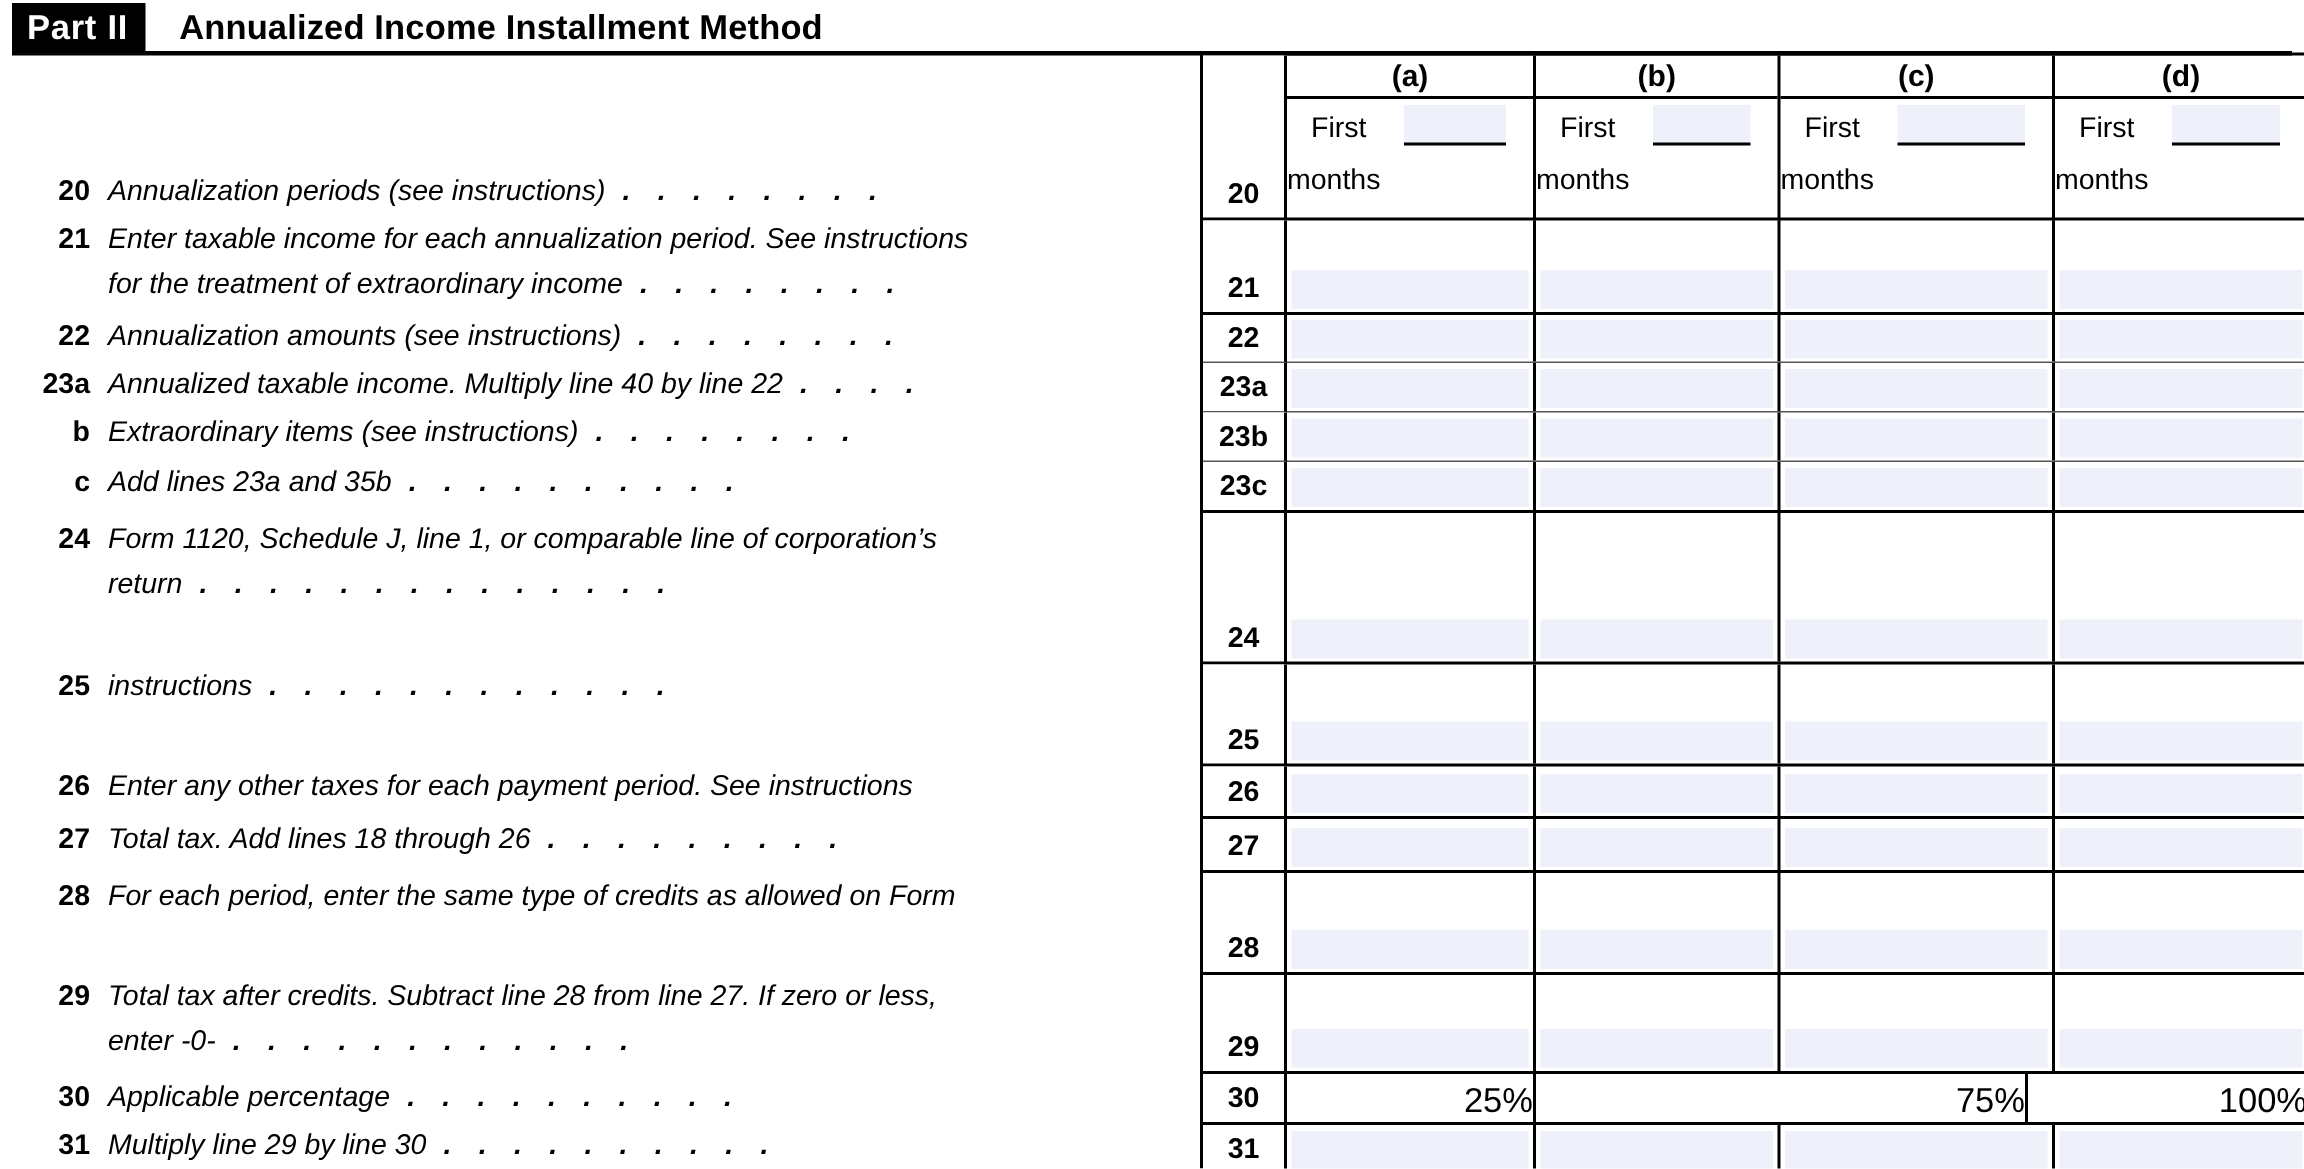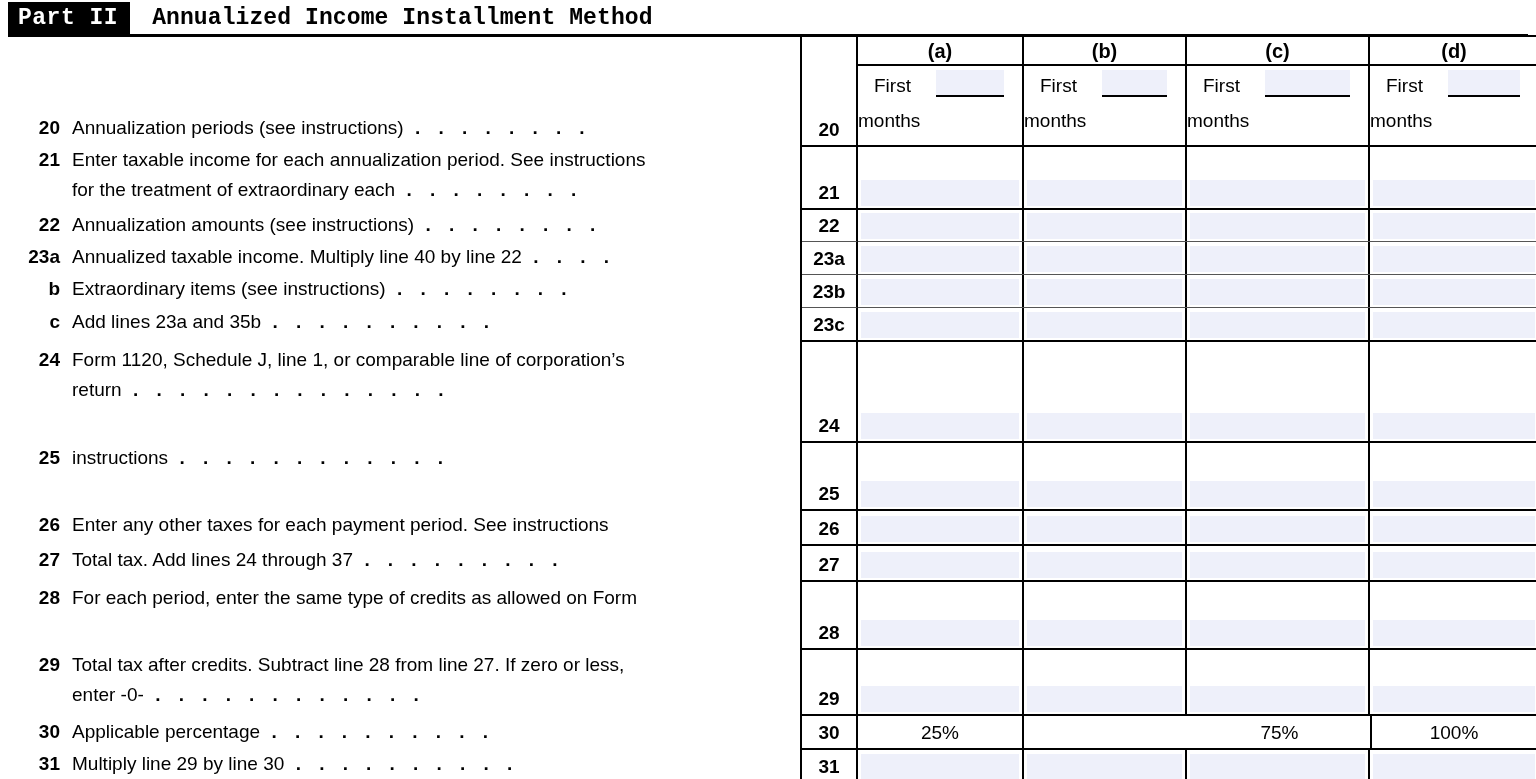--- a/index.html
+++ b/index.html
@@ -19,21 +19,20 @@
   
   #part-header {
     position: absolute;
     left: 8px;
     top: 2px;
     width: 1520px;
     height: 32px;
     border-bottom: 3px solid #000;
     display: flex;
     align-items: stretch;
-    font-family: Liberation Mono, monospace;
   }
   #part-badge {
     background: #000000;
     color: #ffffff;
     font-size: 23px;
     font-weight: bold;
     letter-spacing: 0.5px;
     padding: 0 12px 0 10px;
     display: flex;
     align-items: center;
@@ -81,21 +80,21 @@
     font-weight: bold;
     box-sizing: border-box;
     line-height: 30px;
   }
   .ltext {
     font-size: 19px;
     line-height: 30px;
     flex: 1;
     padding-right: 4px;
   }
-  .ltext p { margin: 0; }
+  .ltext p { margin: 0; font-style: italic; }
   .just { text-align: justify; text-align-last: left; }
   .leaders {
     letter-spacing: 0.34em;
     font-weight: bold;
     padding-left: 0.6em;
     white-space: nowrap;
   }
 
   
   #grid {
@@ -150,22 +149,22 @@
     left: 3px;
     right: 3px;
     bottom: 2px;
     height: 26px;
     background: #eef0fa;
   }
   .cellval {
     position: absolute;
     left: 0; right: 0;
     bottom: 1px;
-    text-align: center;
-    font-size: 19px;
+    text-align: right;
+    font-size: 23px;
     line-height: 28px;
   }
 
   
   #colhead {
     position: absolute;
     left: 56px;
     right: 0;
     top: 0;
     height: 110px;
@@ -227,21 +226,21 @@
       <div class="line" style="top: 78px;">
         <div class="lineno">20</div>
         <div class="ltext">
           <p><span>Annualization periods (see instructions)</span><span class="leaders">.  .  .  .  .  .  .  .</span></p>
         </div>
       </div>
       <div class="line" style="top: 110px;">
         <div class="lineno">21</div>
         <div class="ltext">
           <p class="just"><span>Enter taxable income for each annualization period. See instructions</span></p>
-          <p><span>for the treatment of extraordinary each</span><span class="leaders">.  .  .  .  .  .  .  .</span></p>
+          <p><span>for the treatment of extraordinary income</span><span class="leaders">.  .  .  .  .  .  .  .</span></p>
         </div>
       </div>
       <div class="line" style="top: 175px;">
         <div class="lineno">22</div>
         <div class="ltext">
           <p><span>Annualization amounts (see instructions)</span><span class="leaders">.  .  .  .  .  .  .  .</span></p>
         </div>
       </div>
       <div class="line" style="top: 207px;">
         <div class="lineno">23a</div>
@@ -276,21 +275,21 @@
       </div>
       <div class="line" style="top: 475px;">
         <div class="lineno">26</div>
         <div class="ltext">
           <p><span>Enter any other taxes for each payment period. See instructions</span></p>
         </div>
       </div>
       <div class="line" style="top: 510px;">
         <div class="lineno">27</div>
         <div class="ltext">
-          <p><span>Total tax. Add lines 24 through 37</span><span class="leaders">.  .  .  .  .  .  .  .  .</span></p>
+          <p><span>Total tax. Add lines 18 through 26</span><span class="leaders">.  .  .  .  .  .  .  .  .</span></p>
         </div>
       </div>
       <div class="line" style="top: 548px;">
         <div class="lineno">28</div>
         <div class="ltext">
           <p class="just"><span>For each period, enter the same type of credits as allowed on Form</span></p>
         </div>
       </div>
       <div class="line" style="top: 615px;">
         <div class="lineno">29</div>
@@ -511,21 +510,21 @@
           <div class="fill"></div>
         </div>
       </div>
       <div class="numcol" style="top: 679px; height: 34px;">
         <span>30</span>
       </div>
       <div class="rowband" style="top: 679px; height: 34px;">
         <div class="cell" style="left: 0px; width: 166px;">
           <div class="cellval">25%</div>
         </div>
-        <div class="cell" style="left: 331px; width: 183px;">
+        <div class="cell" style="left: 311px; width: 183px;">
           <div class="cellval">75%</div>
         </div>
         <div class="cell" style="left: 512px; width: 168px;">
           <div class="cellval">100%</div>
         </div>
       </div>
       <div class="numcol" style="top: 713px; height: 34px;">
         <span>31</span>
       </div>
       <div class="rowband" style="top: 713px; height: 34px;">

